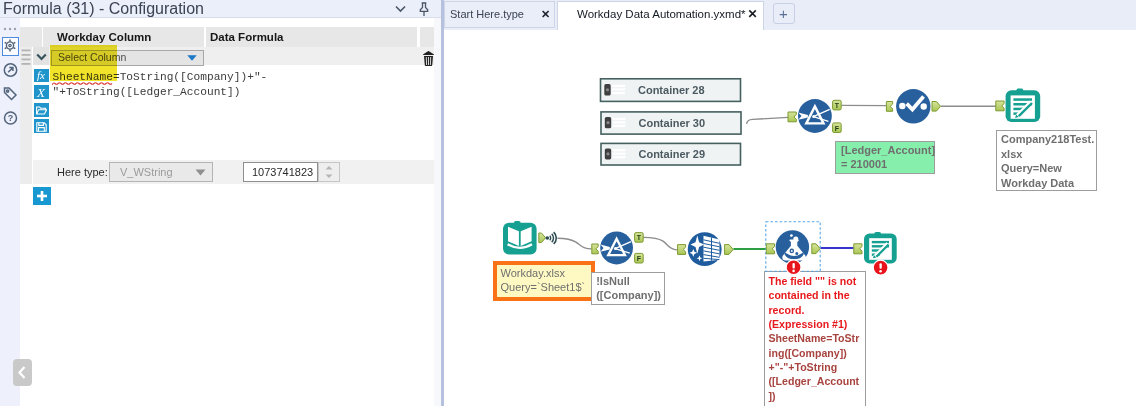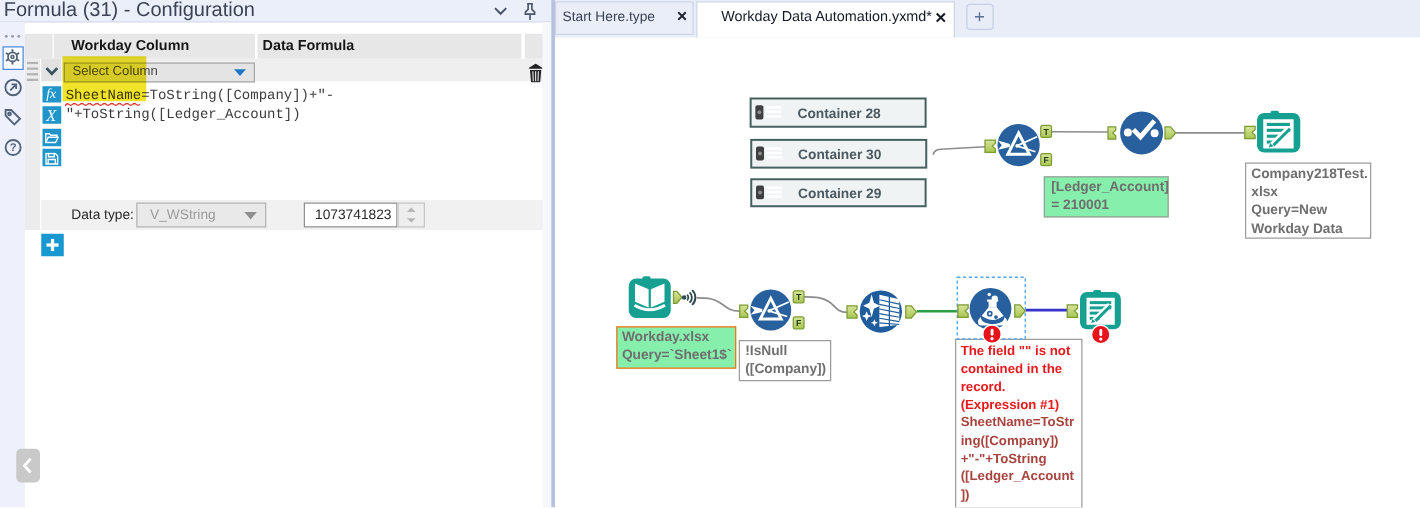--- a/index.html
+++ b/index.html
@@ -132,21 +132,21 @@
 <div class="abs" style="left:52.5px;top:69.5px;width:380px;font-family:'Liberation Mono',monospace;font-size:11.2px;line-height:15.3px;color:#3c3c3c;white-space:pre;">SheetName=ToString([Company])+"-
 "+ToString([Ledger_Account])</div>
 
 <svg class="abs" style="left:52px;top:81.8px;" width="62" height="4" viewBox="0 0 62 4">
     <path d="M0 3 Q1.5 0 3 1.5 T6 1.5 T9 1.5 T12 1.5 T15 1.5 T18 1.5 T21 1.5 T24 1.5 T27 1.5 T30 1.5 T33 1.5 T36 1.5 T39 1.5 T42 1.5 T45 1.5 T48 1.5 T51 1.5 T54 1.5 T57 1.5 T60 1.5" fill="none" stroke="#dd3a30" stroke-width="1.1"></path>
   </svg>
 
 <div class="abs" style="left:49.5px;top:45px;width:67.5px;height:36.4px;background:#f0e32a;mix-blend-mode:multiply;"></div>
 
 <div class="abs" style="left:33px;top:160px;width:403px;height:24px;background:#f1f1f1;"></div>
-<div class="abs" style="left:57px;top:160px;height:24px;line-height:24px;font-size:11px;color:#2a2a2a;">Data type:</div>
+<div class="abs" style="left:57px;top:160px;height:24px;line-height:24px;font-size:11px;color:#2a2a2a;">Here type:</div>
 <div class="abs" style="left:109px;top:162px;width:102px;height:18px;background:#e9e9e9;border:1px solid #b4b4b4;"></div>
 <div class="abs" style="left:120px;top:162px;height:20px;line-height:20px;font-size:11px;color:#9b9b9b;">V_WString</div>
 <svg class="abs" style="left:195px;top:169px;" width="11" height="7" viewBox="0 0 11 7">
     <path d="M0.5 0.5 L10.5 0.5 L5.5 6.5 z" fill="#8f8f8f"></path>
   </svg>
 <div class="abs" style="left:218px;top:160px;height:24px;line-height:24px;font-size:11px;color:#2a2a2a;margin-left:40px;">Size:</div>
 <div class="abs" style="left:243px;top:162px;width:73px;height:18px;background:#ffffff;border:1px solid #8f8f8f;"></div>
 <div class="abs" style="left:252px;top:162px;height:16px;line-height:20px;font-size:11px;color:#2a2a2a;">1073741823</div>
 <div class="abs" style="left:318px;top:162px;width:22px;height:20px;background:#eeeeee;border:1px solid #c6c6c6;box-sizing:border-box;"></div>
 <svg class="abs" style="left:324px;top:165px;" width="10" height="14" viewBox="0 0 10 14">
@@ -169,21 +169,21 @@
 <div class="abs" style="left:443.5px;top:1px;width:111px;height:27px;background:#eaeef9;border:1px solid #cdd5e6;box-sizing:border-box;"></div>
 <div class="abs" style="left:450px;top:1px;height:27px;line-height:27px;font-size:11px;color:#3a4254;">Start Here.type</div>
 <div class="abs" style="left:541px;top:1px;height:27px;line-height:26px;font-size:11px;font-weight:bold;color:#20242c;">✕</div>
 <div class="abs" style="left:556.5px;top:0.5px;width:207px;height:29.5px;background:#ffffff;border:1px solid #cdd5e6;border-bottom:none;box-sizing:border-box;"></div>
 <div class="abs" style="left:564px;top:1px;height:27px;line-height:27px;font-size:11.5px;color:#141a24;margin-left:13px;">Workday Data Automation.yxmd*</div>
 <div class="abs" style="left:747.5px;top:1px;height:27px;line-height:26px;font-size:12px;font-weight:bold;color:#16191f;">✕</div>
 <div class="abs" style="left:772.5px;top:2.5px;width:22px;height:21.5px;border:1px solid #c7d0e6;border-radius:3px;box-sizing:border-box;color:#5c7097;font-size:15px;text-align:center;line-height:19px;">+</div>
 
 <div class="abs" style="left:792px;top:140.5px;width:93px;height:30px;background:#86efac;border:1px solid #9d9d9d;padding:1px 0 0 5px;font-size:11px;font-weight:bold;color:#6f6f6f;line-height:14px;margin-left:43px;">[Ledger_Account]<br>= 210001</div>
 <div class="abs" style="left:996px;top:130.3px;width:94.5px;height:58px;background:#fff;border:1px solid #9d9d9d;padding:1px 0 0 4px;font-size:11px;font-weight:bold;color:#6f6f6f;line-height:14.6px;">Company218Test.<br>xlsx<br>Query=New<br>Workday Data</div>
-<div class="abs" style="left:492.5px;top:260.8px;width:90px;height:31px;background:#86efac;border:1px solid #f97316;padding:1px 0 0 4px;font-size:11px;font-weight:bold;color:#6f6f6f;line-height:14px;">Workday.xlsx<br>Query=`Sheet1$`</div>
+<div class="abs" style="left:492.5px;top:260.8px;width:90px;height:31px;background:#fef9c3;border:4px solid #f97316;padding:1px 0 0 4px;font-size:11px;font-weight:normal;color:#6f6f6f;line-height:14px;">Workday.xlsx<br>Query=`Sheet1$`</div>
 <div class="abs" style="left:591.2px;top:271.5px;width:68px;height:30px;background:#fff;border:1px solid #9d9d9d;padding:1px 0 0 4px;font-size:11px;font-weight:bold;color:#6f6f6f;line-height:14px;">!IsNull<br>([Company])</div>
 <div class="abs" style="left:763.5px;top:271px;width:96px;height:132px;background:#fff;border:1px solid #9d9d9d;padding:2px 0 0 4px;font-size:10.6px;font-weight:bold;line-height:14.35px;"><span style="color:#e8191c;">The field "" is not<br>contained in the<br>record.<br>(Expression #1)<br></span><span style="color:#a8443f;">SheetName=ToStr<br>ing([Company])<br>+"-"+ToString<br>([Ledger_Account<br>])</span></div>
 
 <svg class="abs" style="left:0;top:0;" width="1136" height="406" viewBox="0 0 1136 406">
 <defs>
  <linearGradient id="ag" x1="0" y1="0" x2="0" y2="1">
    <stop offset="0" stop-color="#d8e49c"></stop>
         <stop offset="1" stop-color="#a9c653"></stop>
  </linearGradient>
 </defs>

